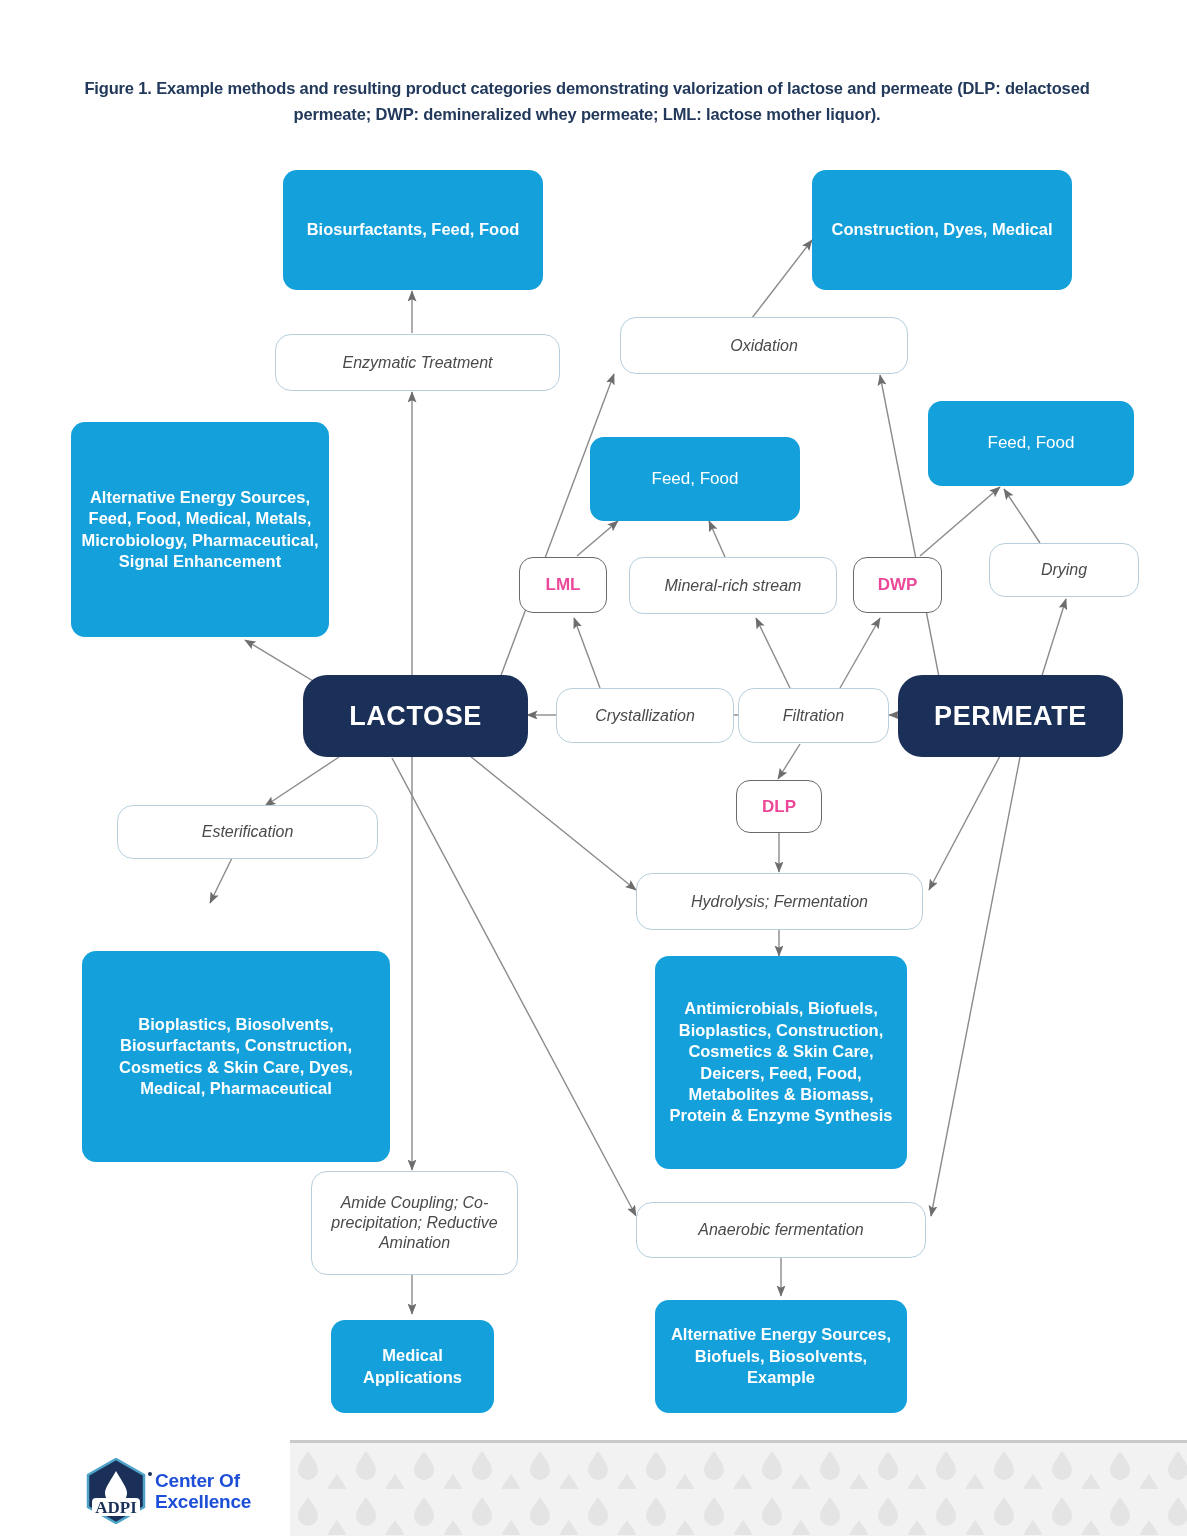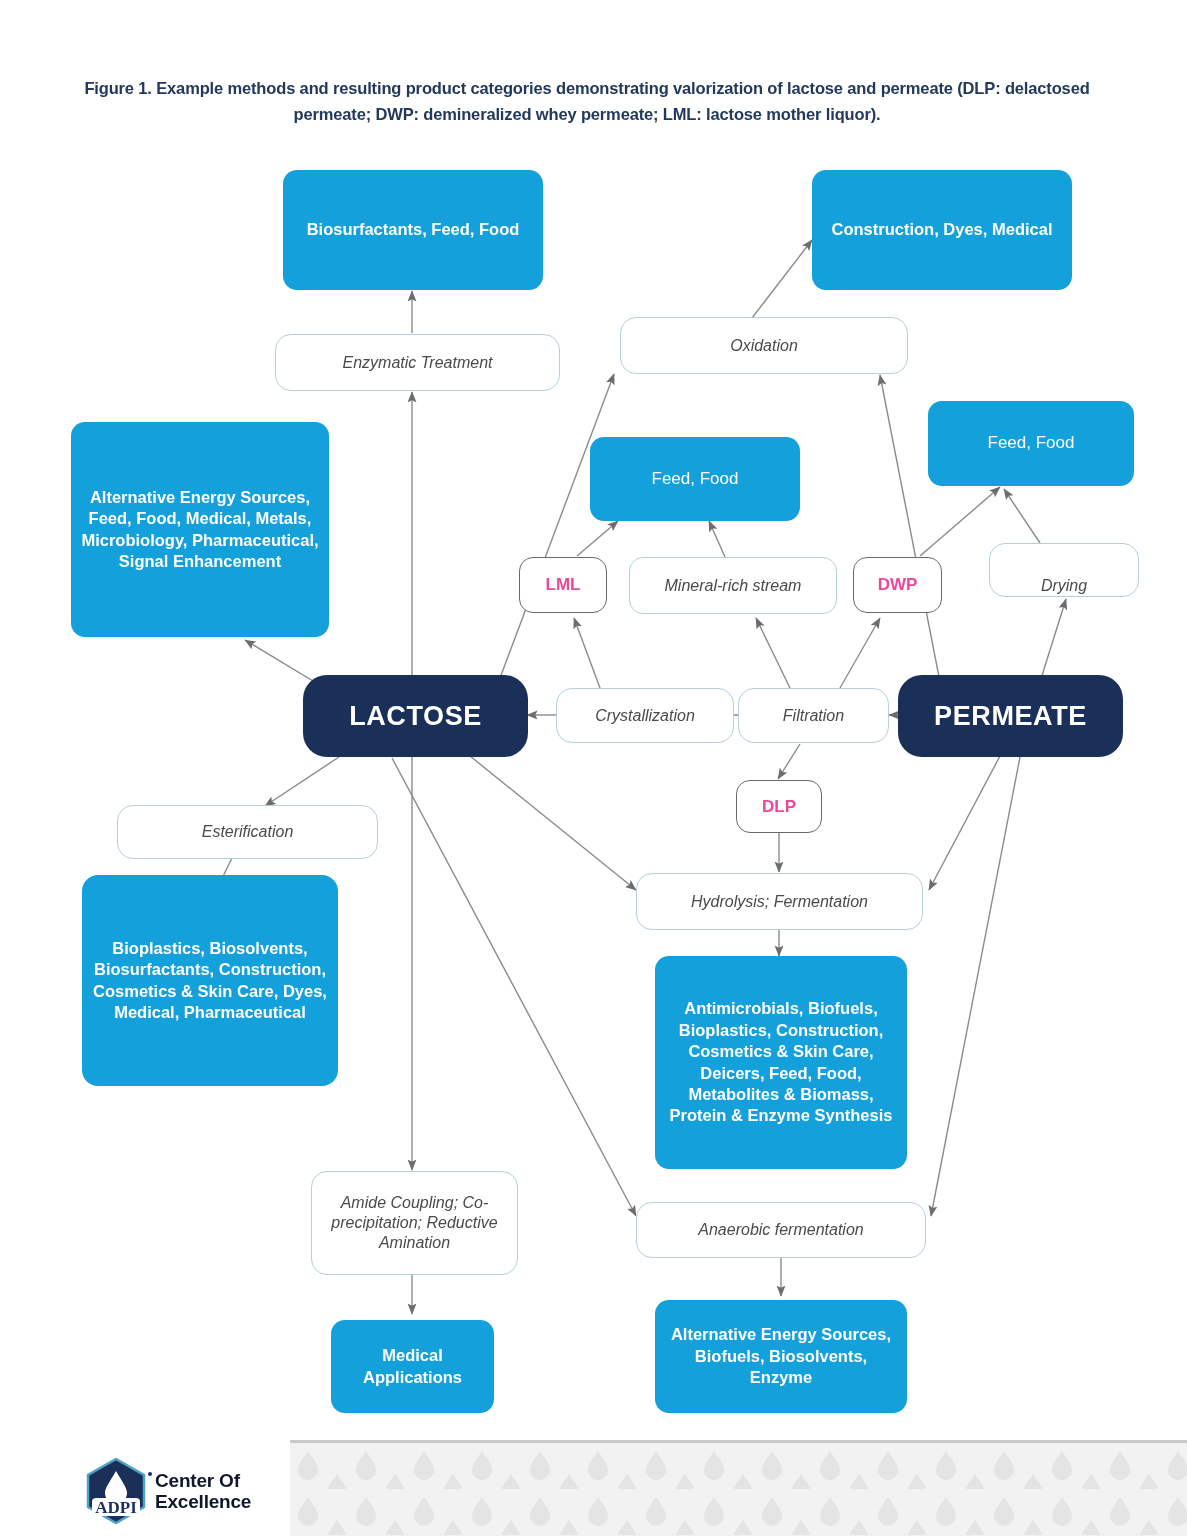--- a/index.html
+++ b/index.html
@@ -87,21 +87,21 @@
     position:absolute; left:0; top:0; width:1187px; height:3px;
     background:#c9c9c9;
   }
   #logo-wrap {
     position:absolute; left:86px; top:18px;
     display:flex; align-items:center; gap:9px;
   }
   .hexmark { position:relative; width:60px; height:66px; }
   .hexmark svg { display:block; }
   .logo-text {
-    color:#0f172a; font-weight:bold; font-size:19px; line-height:1.12;
+    color:#1d4ed8; font-weight:bold; font-size:19px; line-height:1.12;
     letter-spacing:-0.2px;
   }
   .logo-dot {
     position:absolute; left:62px; top:14px;
     width:4px; height:4px; background:#1b3058; border-radius:50%;
   }
 </style>
 </head>
 <body>
 
@@ -190,45 +190,45 @@
   </div>
 
   <div class="node blue light" style="left:590px; top:437px; width:210px; height:84px;">
     <span class="nlabel">Feed, Food</span>
   </div>
 
   <div class="node blue light" style="left:928px; top:401px; width:206px; height:85px;">
     <span class="nlabel">Feed, Food</span>
   </div>
 
-  <div class="node blue" style="left:82px; top:875px; width:256px; height:211px;border-radius:16px;">
+  <div class="node blue" style="left:82px; top:951px; width:308px; height:211px;">
     <span class="nlabel">Bioplastics, Biosolvents, Biosurfactants, Construction, Cosmetics &amp; Skin Care, Dyes, Medical, Pharmaceutical</span>
   </div>
 
   <div class="node blue" style="left:655px; top:956px; width:252px; height:213px;">
     <span class="nlabel">Antimicrobials, Biofuels, Bioplastics, Construction, Cosmetics &amp; Skin Care, Deicers, Feed, Food, Metabolites &amp; Biomass, Protein &amp; Enzyme Synthesis</span>
   </div>
 
   <div class="node blue" style="left:331px; top:1320px; width:163px; height:93px;">
     <span class="nlabel">Medical Applications</span>
   </div>
 
   <div class="node blue" style="left:655px; top:1300px; width:252px; height:113px;">
-    <span class="nlabel">Alternative Energy Sources, Biofuels, Biosolvents, Enzyme</span>
+    <span class="nlabel">Alternative Energy Sources, Biofuels, Biosolvents, Example</span>
   </div>
 
   <div class="node proc" style="left:275px; top:334px; width:285px; height:57px;">
     <span class="nlabel">Enzymatic Treatment</span>
   </div>
 
   <div class="node proc" style="left:620px; top:317px; width:288px; height:57px;">
     <span class="nlabel">Oxidation</span>
   </div>
 
-  <div class="node proc" style="left:989px; top:543px; width:150px; height:54px;align-items:flex-end;">
+  <div class="node proc" style="left:989px; top:543px; width:150px; height:54px;">
     <span class="nlabel">Drying</span>
   </div>
 
   <div class="node proc" style="left:556px; top:688px; width:178px; height:55px;">
     <span class="nlabel">Crystallization</span>
   </div>
 
   <div class="node proc" style="left:738px; top:688px; width:151px; height:55px;">
     <span class="nlabel">Filtration</span>
   </div>

